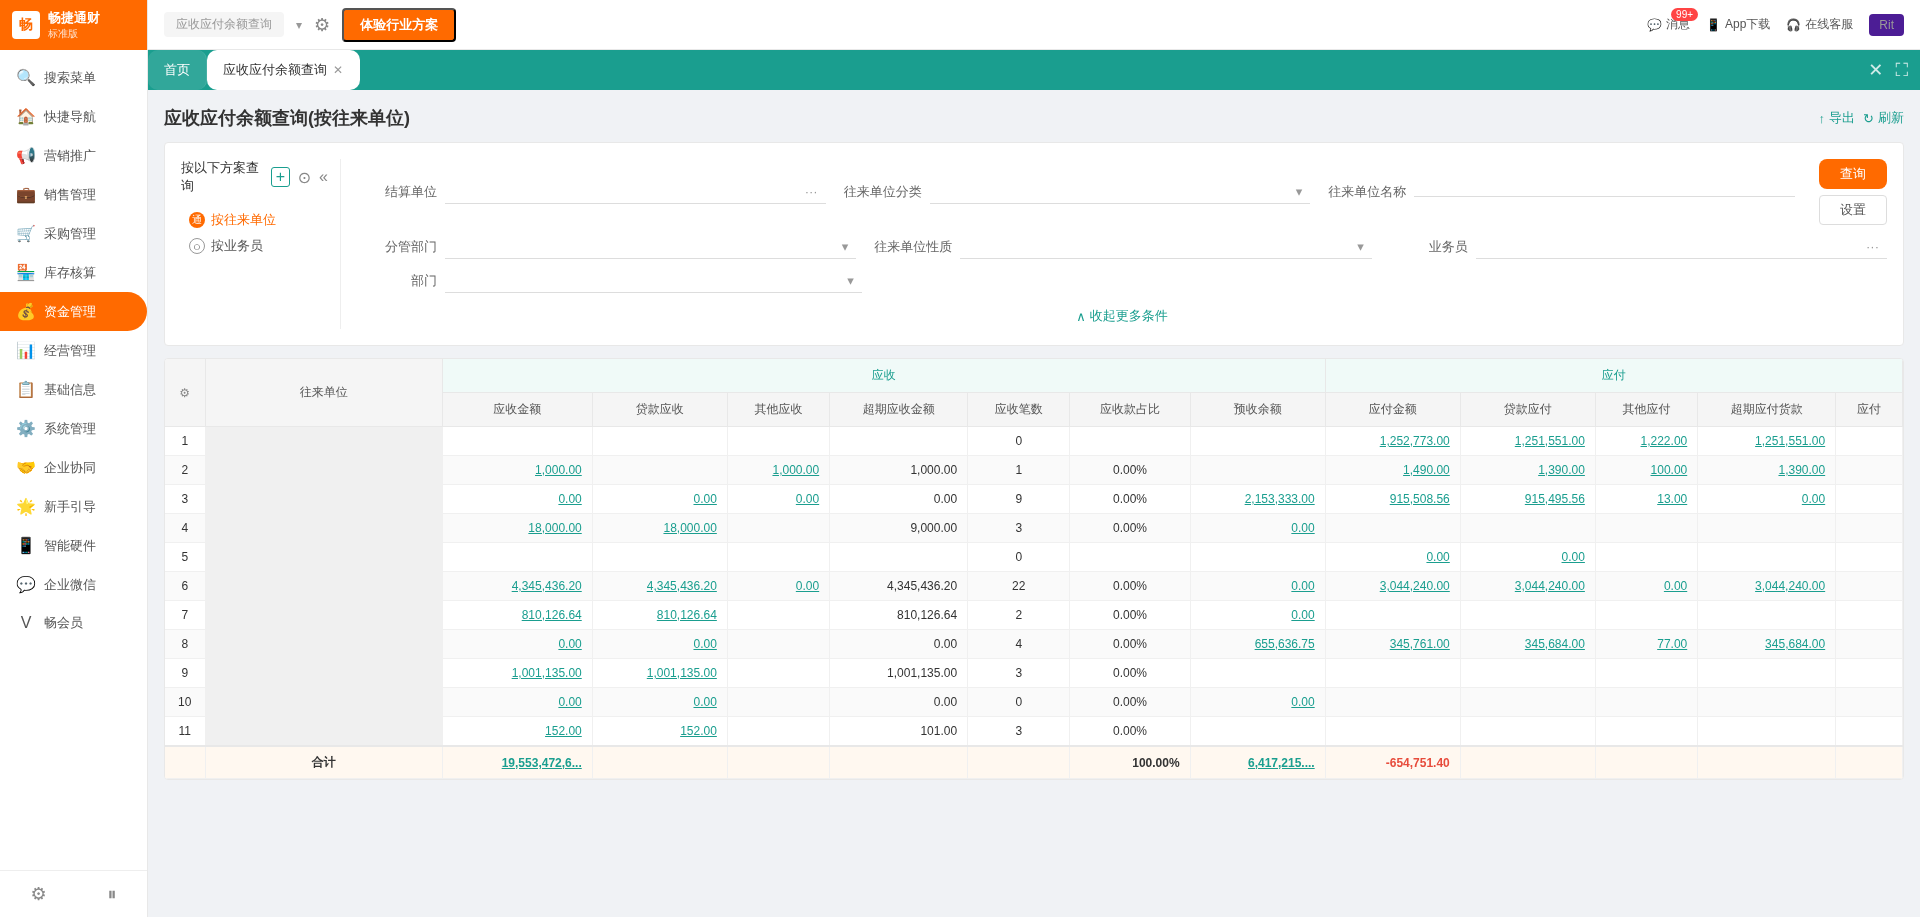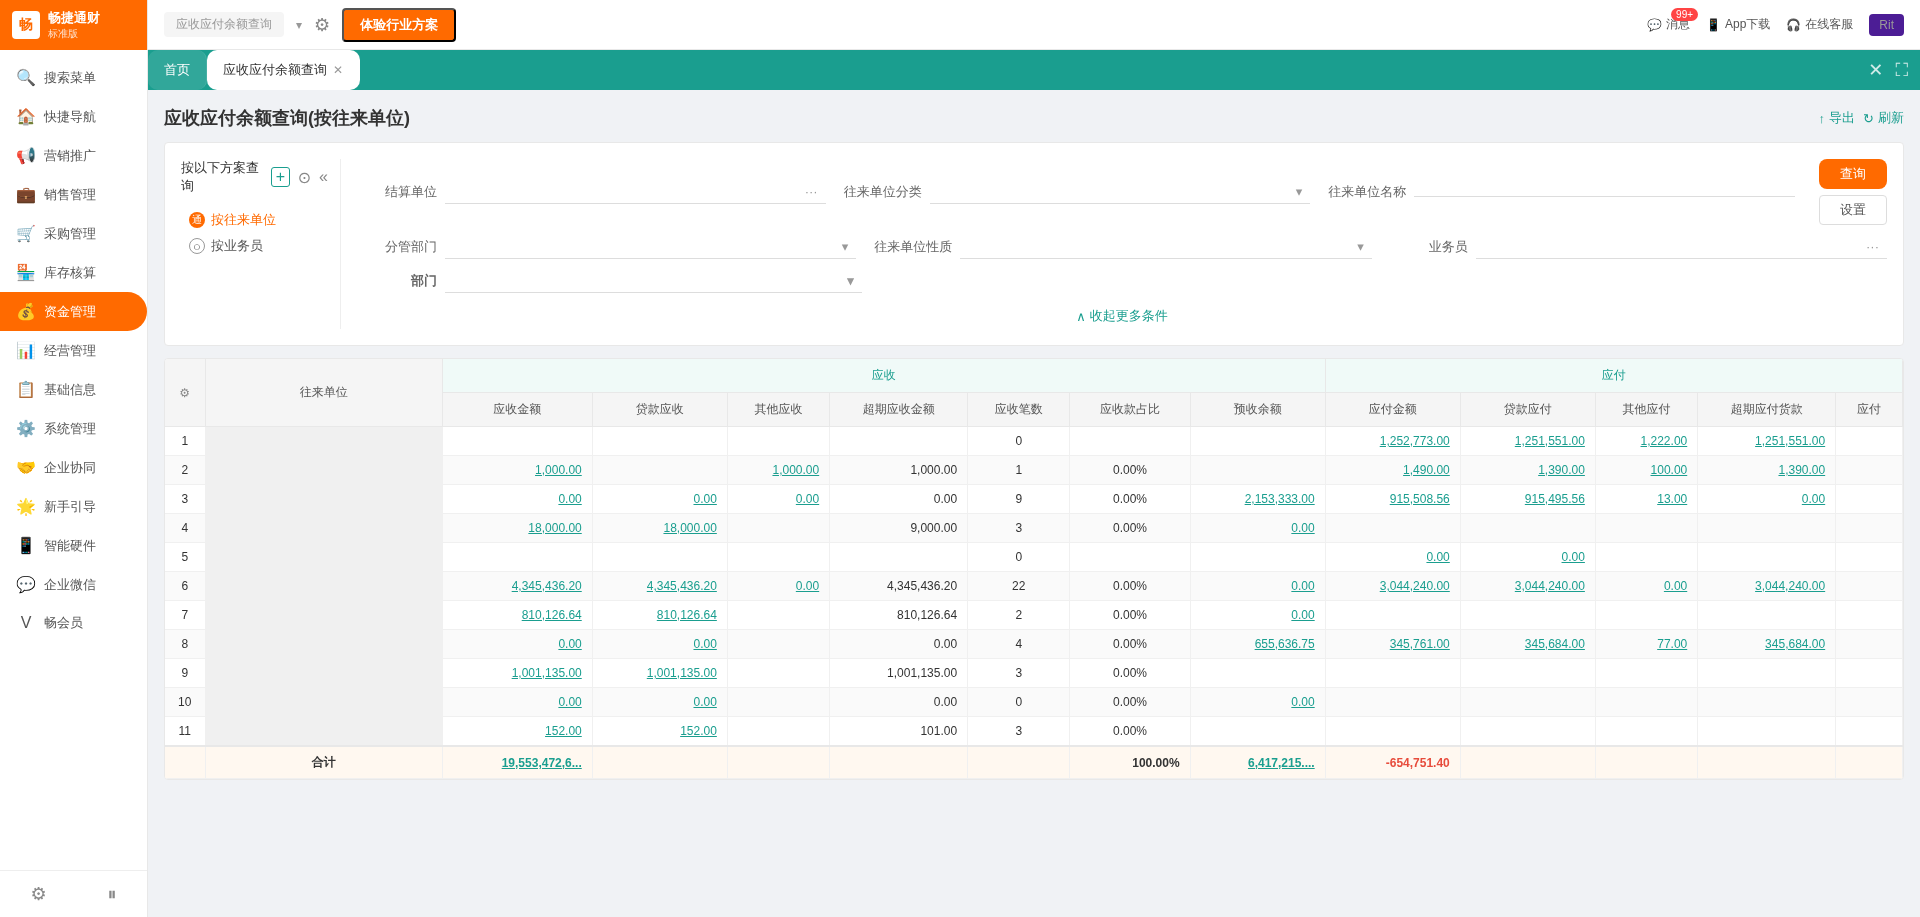--- a/index.html
+++ b/index.html
@@ -366,21 +366,21 @@
             <div class="filter-field">
               <span class="filter-field-label">业务员</span>
               <div class="filter-input">
                 <span></span>
                   <span class="dots">···</span>
               </div>
             </div>
           </div>
 
           <div class="filter-row">
-            <div class="filter-field" style="flex:0 0 33%;font-weight:bold;">
+            <div class="filter-field" style="flex:0 0 33%;">
               <span class="filter-field-label">部门</span>
               <div class="filter-input">
                 <span></span>
                   <span class="arrow">▾</span>
               </div>
             </div>
           </div>
 
           <div class="filter-more">
             <span>∧</span>

